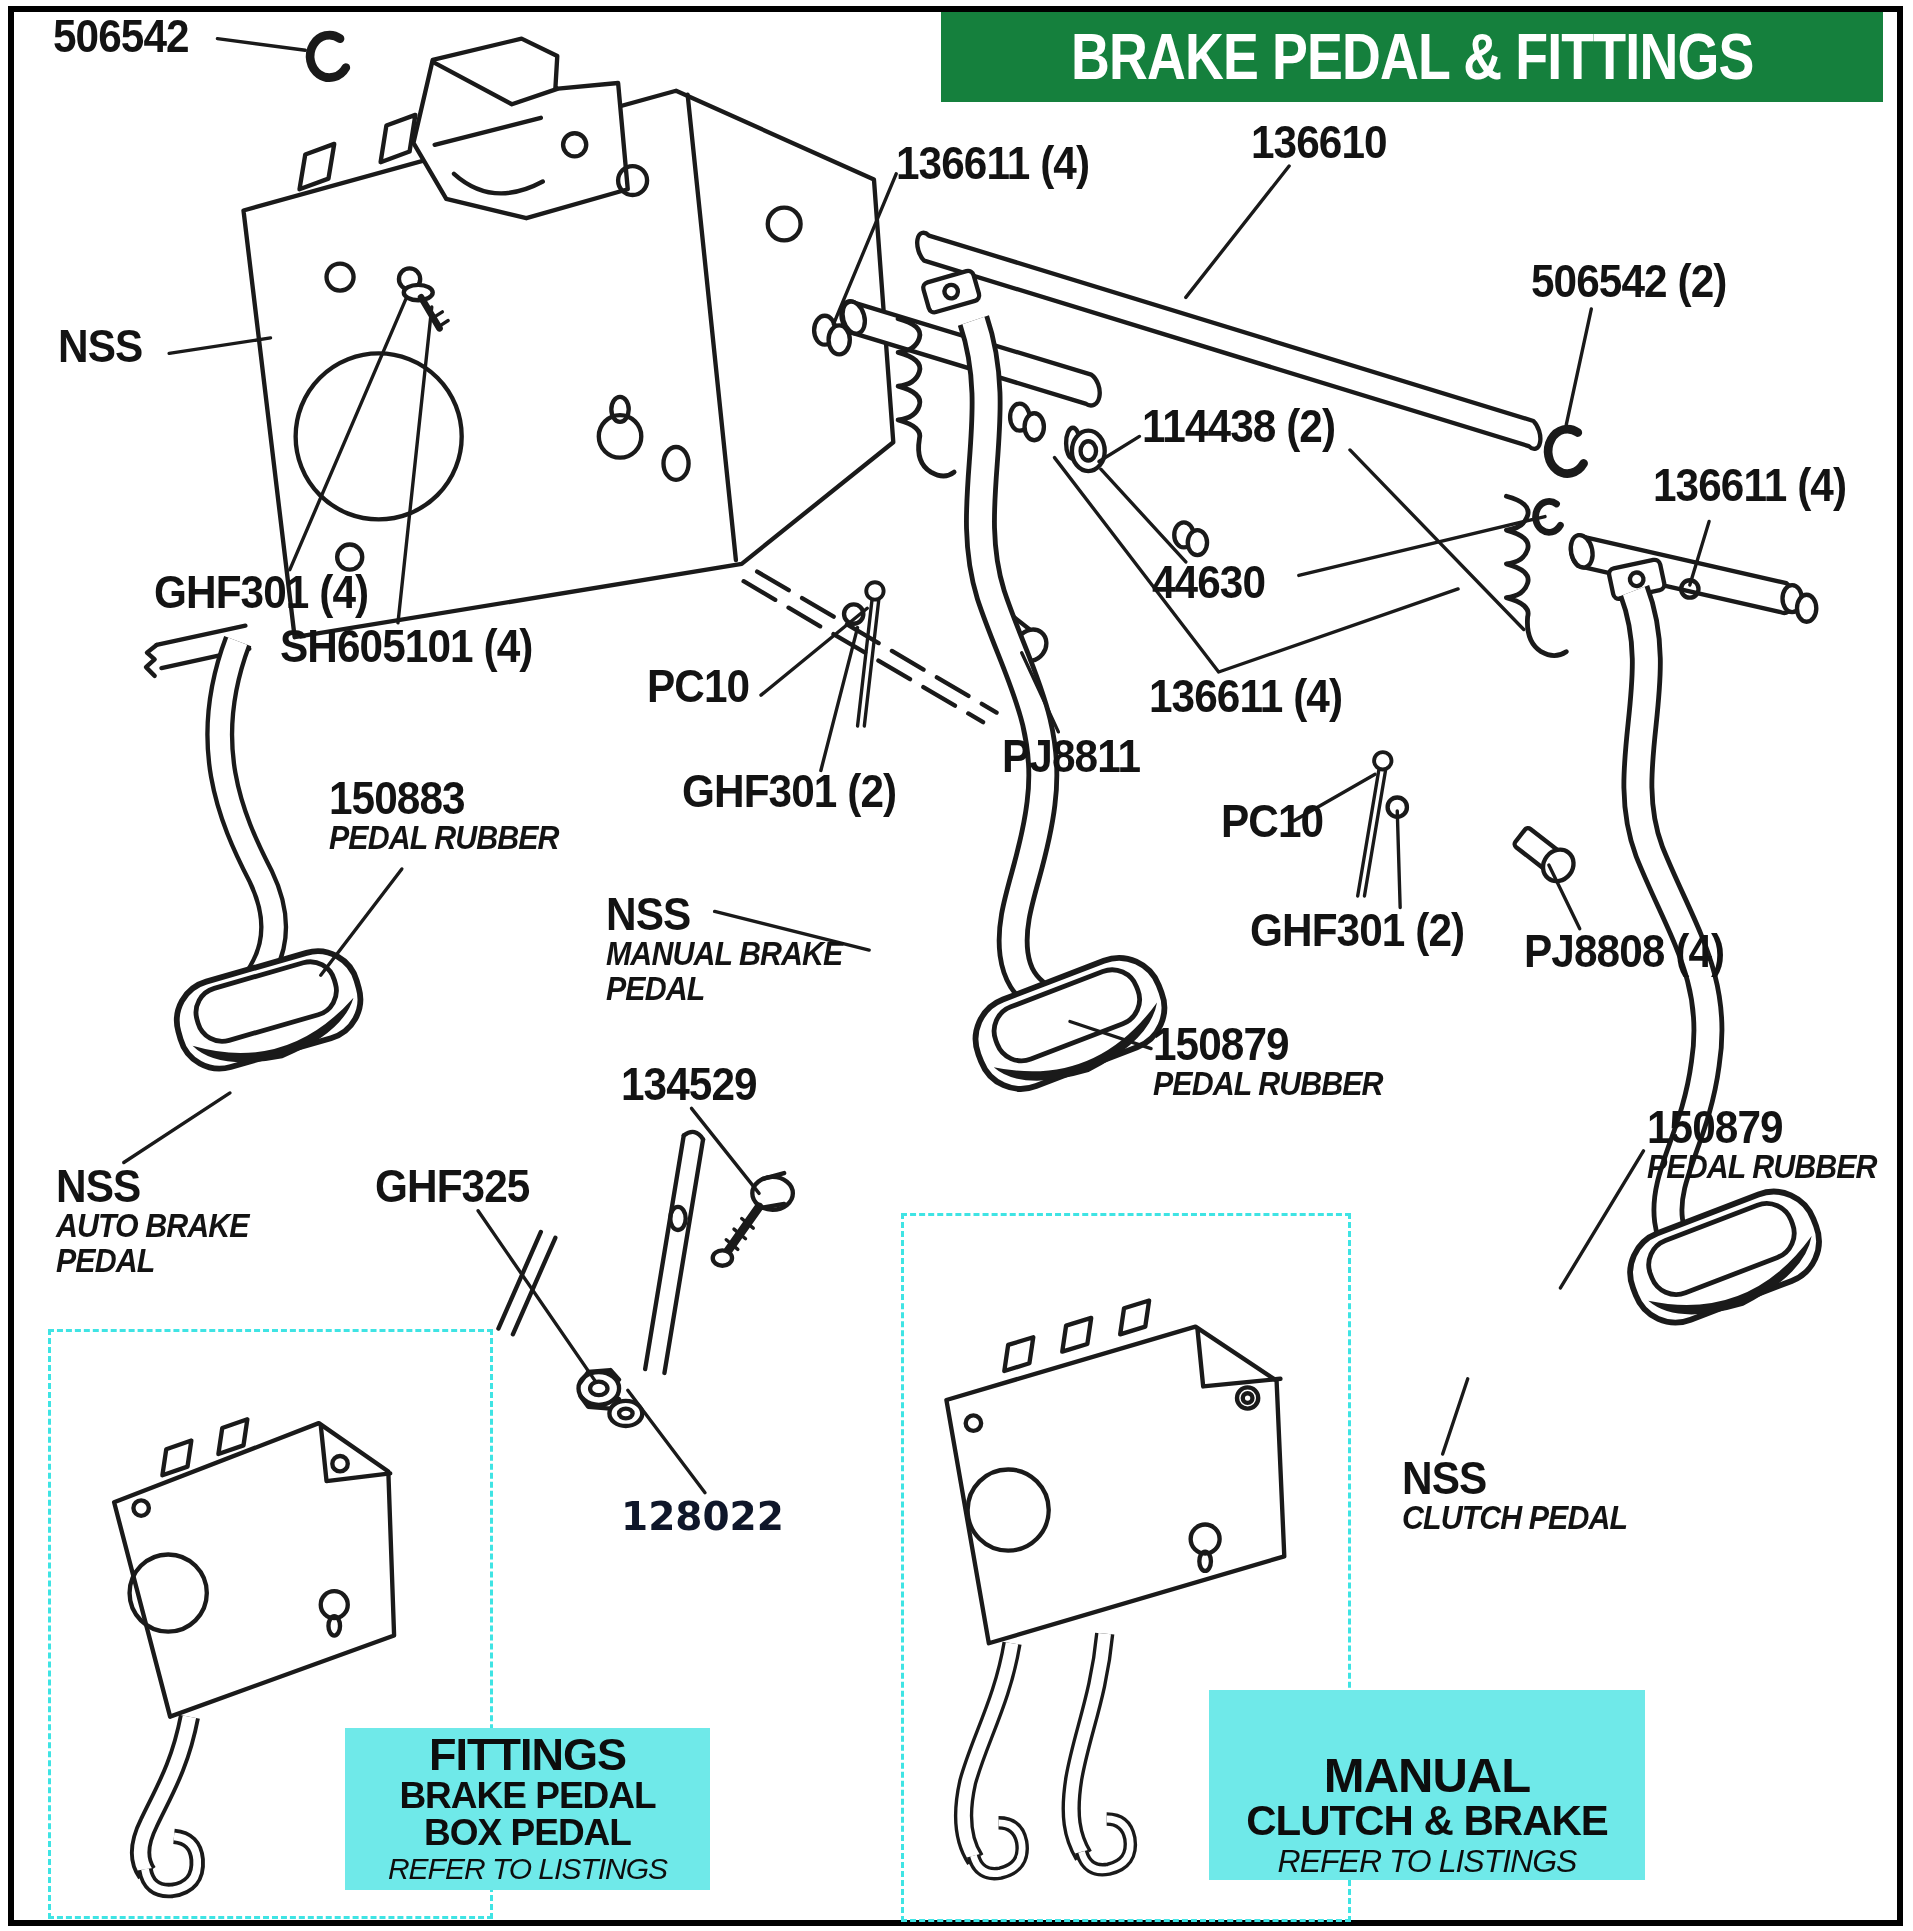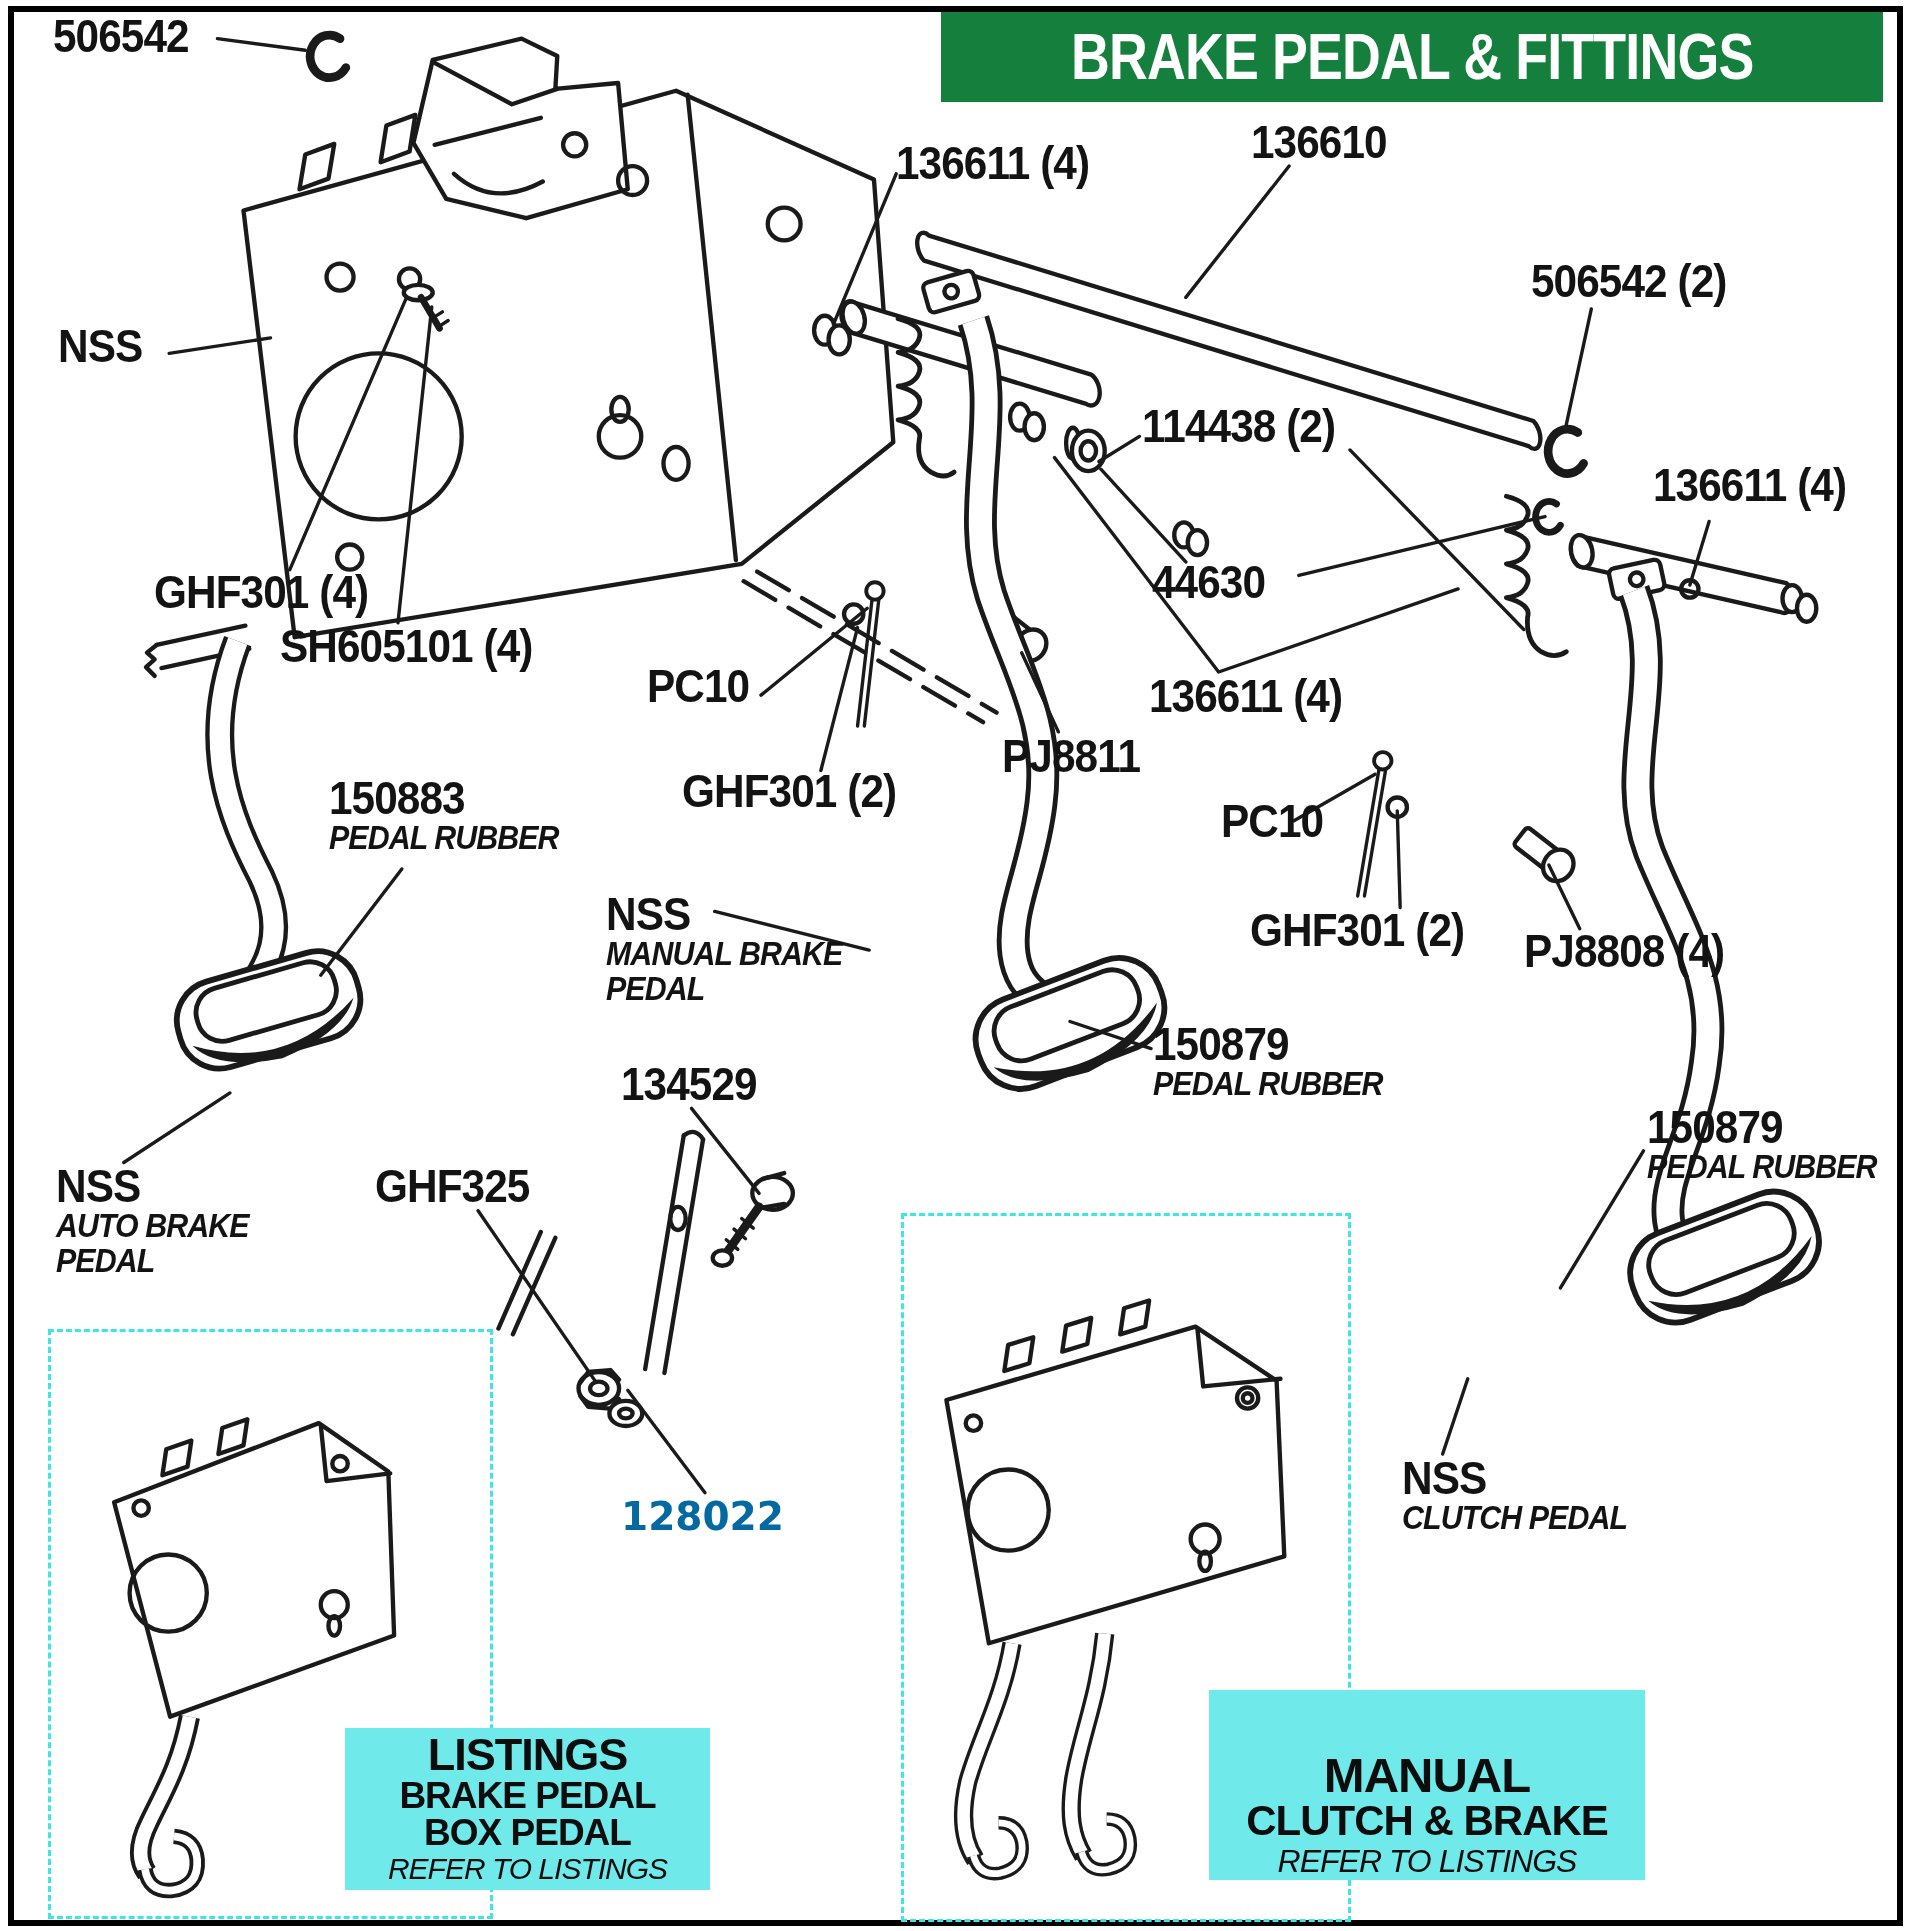--- a/index.html
+++ b/index.html
@@ -26,21 +26,21 @@
   }
   #dash-auto{left:48px;top:1329px;width:439px;height:584px;}
   #dash-manual{left:901px;top:1213px;width:444px;height:703px;}
   .lbl{
     position:absolute;color:#131313;font-weight:700;font-size:46px;line-height:0.98;
     letter-spacing:-1px;transform:scaleX(0.92);transform-origin:0 0;
     white-space:nowrap;z-index:5;
   }
   .lbl .desc{display:block;font-size:33px;font-style:italic;line-height:1.06;letter-spacing:-1px;}
   .lbl.wrap{white-space:normal;}
-  #p128022{font-family:"DejaVu Sans",sans-serif;font-size:39px;letter-spacing:0;transform:none;color:#0369a1;}
+  #p128022{font-family:"DejaVu Sans",sans-serif;font-size:39px;letter-spacing:0;transform:none;color:#0f172a;}
   .cbox{
     position:absolute;background:#6fe9e9;color:#0d0d0d;text-align:center;
     z-index:6;display:flex;flex-direction:column;justify-content:center;
   }
   #cbox-auto{left:345px;top:1728px;width:365px;height:162px;}
   #cbox-manual{left:1209px;top:1690px;width:436px;height:190px;justify-content:flex-end;}
   .cbox .t1{font-weight:700;font-size:45px;line-height:1.0;letter-spacing:-1px;}
   .cbox .t2,.cbox .t3{font-weight:700;font-size:37px;line-height:1.02;letter-spacing:-1px;}
   #cbox-manual .t1{font-size:49px;}
   #cbox-manual .t2,#cbox-manual .t3{font-size:42px;}
@@ -351,21 +351,21 @@
 <div class="lbl" style="left:1647px;top:1105px;">
   <span>150879</span>
   <span class="desc">PEDAL RUBBER</span>
 </div>
 <div class="lbl wrap" style="left:1402px;top:1456px;width:290px;">
   <span>NSS</span>
   <span class="desc">CLUTCH PEDAL</span>
 </div>
 
 <div id="cbox-auto" class="cbox">
-  <span class="t1">LISTINGS</span>
+  <span class="t1">FITTINGS</span>
   <span class="t2">BRAKE PEDAL</span>
   <span class="t3">BOX PEDAL</span>
   <span class="t4">REFER TO LISTINGS</span>
 </div>
 <div id="cbox-manual" class="cbox">
   <span class="t1">MANUAL</span>
   <span class="t2">CLUTCH &amp; BRAKE</span>
   <span class="t4">REFER TO LISTINGS</span>
 </div>
 

